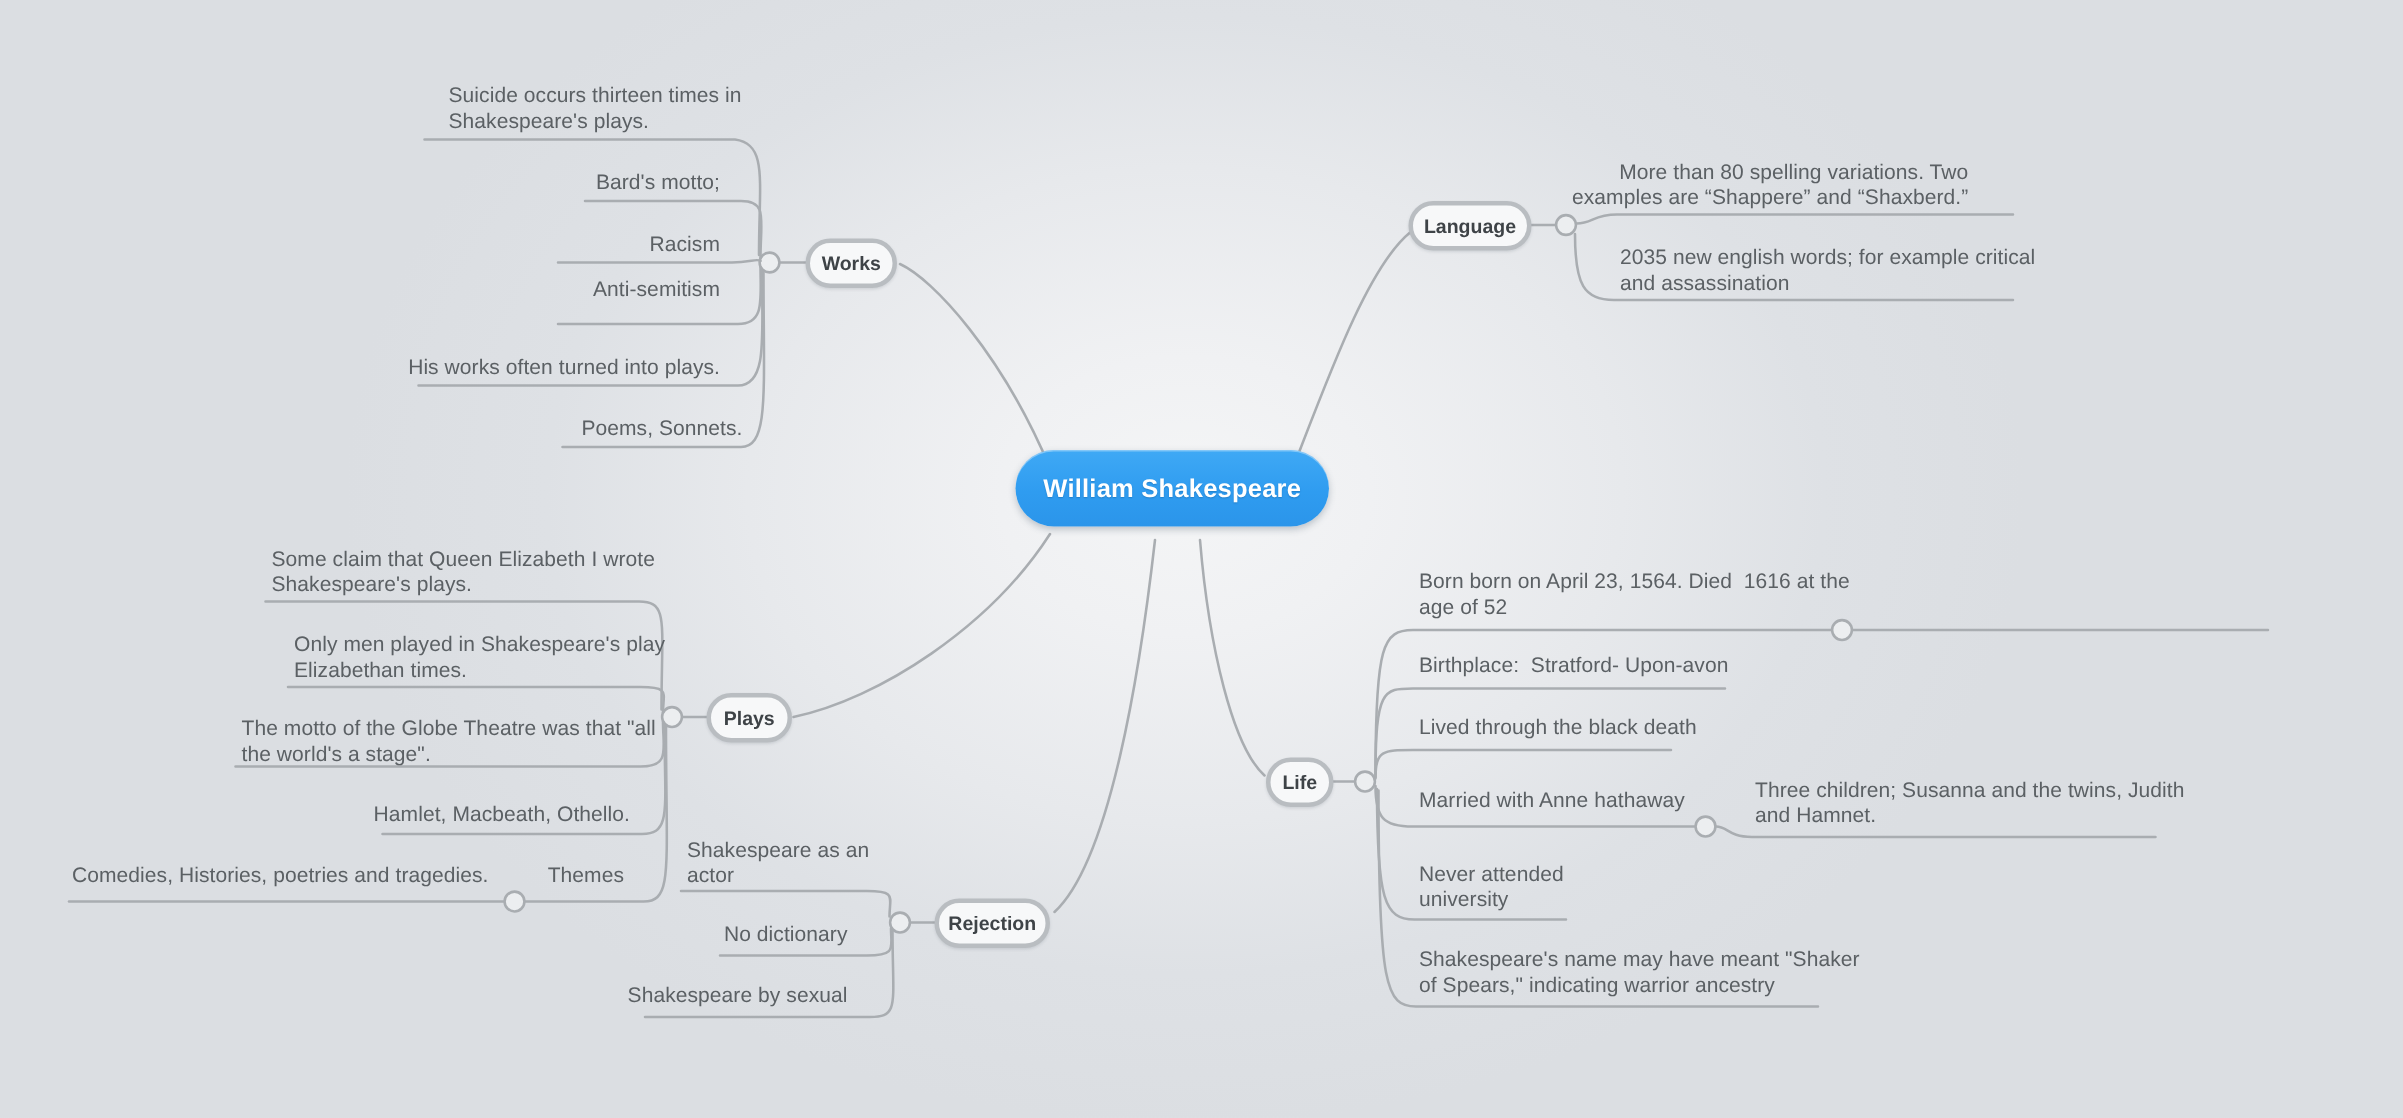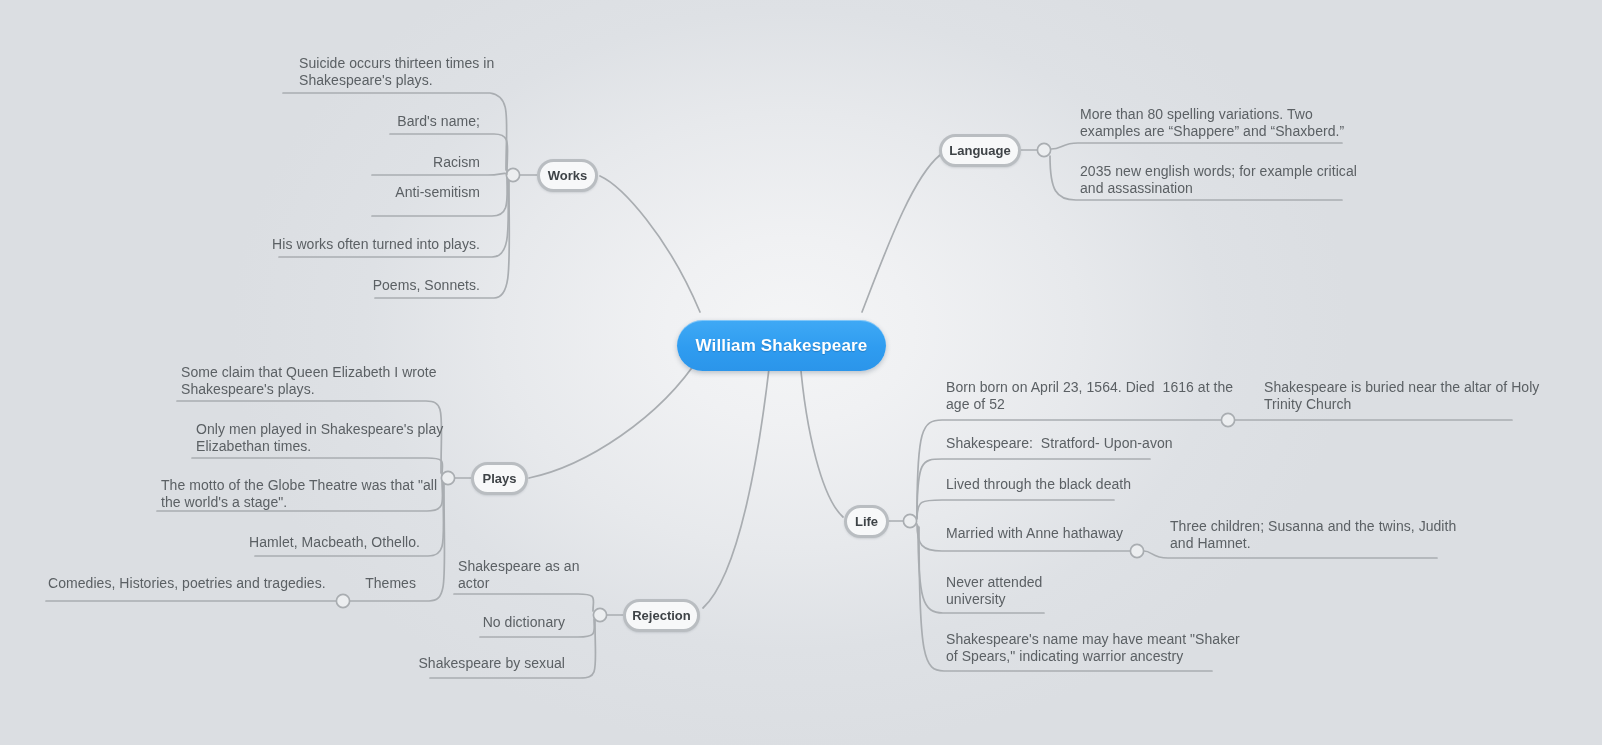--- a/index.html
+++ b/index.html
@@ -14,21 +14,21 @@
     background:radial-gradient(ellipse 560px 420px at 790px 330px,
       #f4f5f6 0%, #f0f1f3 22%, #e7e9ec 52%, #dee1e5 76%, #dbdee2 100%);
     overflow:hidden;
   }
   svg.wires{position:absolute;inset:0;width:1602px;height:745px;pointer-events:none;}
   .wire{fill:none;stroke:#a9adb1;stroke-width:1.7;stroke-linecap:round;}
   .knob{fill:#eceef0;stroke:#a9adb1;stroke-width:1.7;}
 
   
   .center-node{
-    position:absolute;left:677px;top:320px;width:209px;height:51px;
+    position:absolute;left:677px;top:300px;width:209px;height:51px;
     border-radius:26px;
     background:linear-gradient(180deg,#3fa9f5 0%,#2f9cf0 55%,#2b95ea 100%);
     box-shadow:0 2px 5px rgba(60,80,100,.30), inset 0 1px 0 rgba(255,255,255,.35);
     display:flex;align-items:center;justify-content:center;
     color:#ffffff;font-size:17px;font-weight:bold;letter-spacing:.15px;
     text-shadow:0 1px 1px rgba(0,60,110,.30);
     box-sizing:border-box;
   }
 
   
@@ -148,27 +148,27 @@
   <div class="branch-node" style="left:623px;top:599px;width:77px;">
     <span>Rejection</span>
   </div>
 
   <div class="branch-node" style="left:844px;top:505px;width:45px;">
     <span>Life</span>
   </div>
 
   <div class="leaf" style="left:299px;top:55px;">Suicide occurs thirteen times in
 Shakespeare's plays.</div>
-  <div class="leaf r" style="left:330px;top:113px;width:150px;">Bard's name;</div>
+  <div class="leaf r" style="left:330px;top:113px;width:150px;">Bard's motto;</div>
   <div class="leaf r" style="left:330px;top:154px;width:150px;">Racism</div>
   <div class="leaf r" style="left:330px;top:184px;width:150px;">Anti-semitism</div>
   <div class="leaf r" style="left:230px;top:236px;width:250px;">His works often turned into plays.</div>
-  <div class="leaf r" style="left:330px;top:277px;width:150px;">Poems, Sonnets.</div>
+  <div class="leaf r" style="left:345px;top:277px;width:150px;">Poems, Sonnets.</div>
 
-  <div class="leaf" style="left:1080px;top:106px;">More than 80 spelling variations. Two
+  <div class="leaf" style="left:1048px;top:106px;text-align:right;">More than 80 spelling variations. Two
 examples are “Shappere” and “Shaxberd.”</div>
   <div class="leaf" style="left:1080px;top:163px;">2035 new english words; for example critical
 and assassination</div>
 
   <div class="leaf" style="left:181px;top:364px;">Some claim that Queen Elizabeth I wrote
 Shakespeare's plays.</div>
   <div class="leaf" style="left:161px;top:477px;">The motto of the Globe Theatre was that "all
 the world's a stage".</div>
   <div class="leaf" style="left:196px;top:421px;">Only men played in Shakespeare's play
 Elizabethan times.</div>
@@ -176,23 +176,21 @@
   <div class="leaf r" style="left:300px;top:575px;width:116px;">Themes</div>
   <div class="leaf r" style="left:48px;top:575px;width:262px;">Comedies, Histories, poetries and tragedies.</div>
 
   <div class="leaf" style="left:458px;top:558px;">Shakespeare as an
 actor</div>
   <div class="leaf r" style="left:420px;top:614px;width:145px;">No dictionary</div>
   <div class="leaf r" style="left:400px;top:655px;width:165px;">Shakespeare by sexual</div>
 
   <div class="leaf" style="left:946px;top:379px;">Born born on April 23, 1564. Died  1616 at the
 age of 52</div>
-  <div class="leaf" style="left:1264px;top:379px;">Shakespeare is buried near the altar of Holy
-Trinity Church</div>
-  <div class="leaf" style="left:946px;top:435px;">Shakespeare:  Stratford- Upon-avon</div>
+  <div class="leaf" style="left:946px;top:435px;">Birthplace:  Stratford- Upon-avon</div>
   <div class="leaf" style="left:946px;top:476px;">Lived through the black death</div>
   <div class="leaf" style="left:946px;top:525px;">Married with Anne hathaway</div>
   <div class="leaf" style="left:1170px;top:518px;">Three children; Susanna and the twins, Judith
 and Hamnet.</div>
   <div class="leaf" style="left:946px;top:574px;">Never attended
 university</div>
   <div class="leaf" style="left:946px;top:631px;">Shakespeare's name may have meant "Shaker
 of Spears," indicating warrior ancestry</div>
 
 </div>

